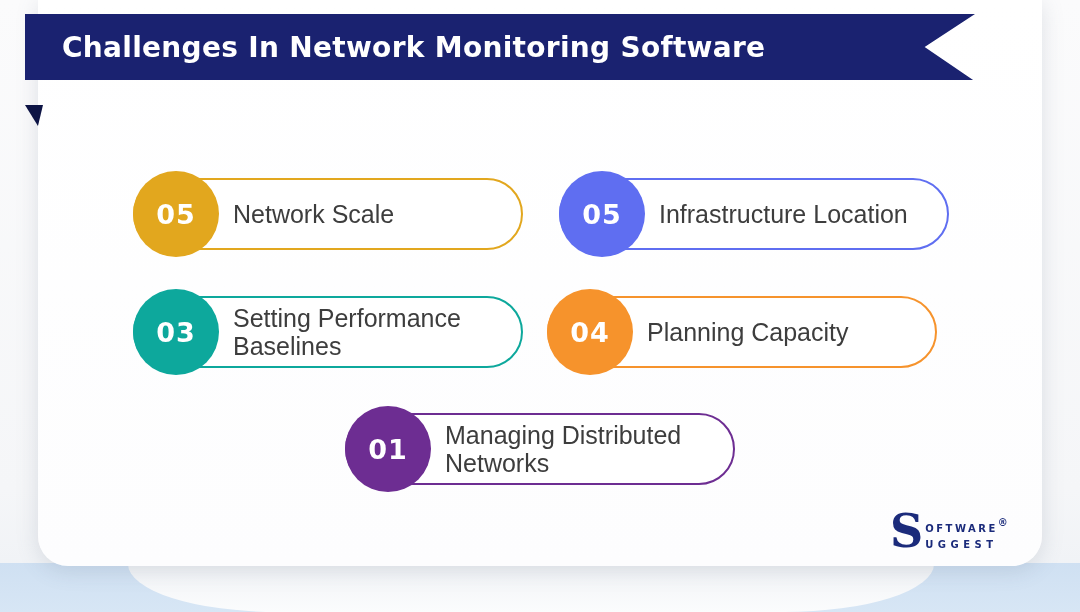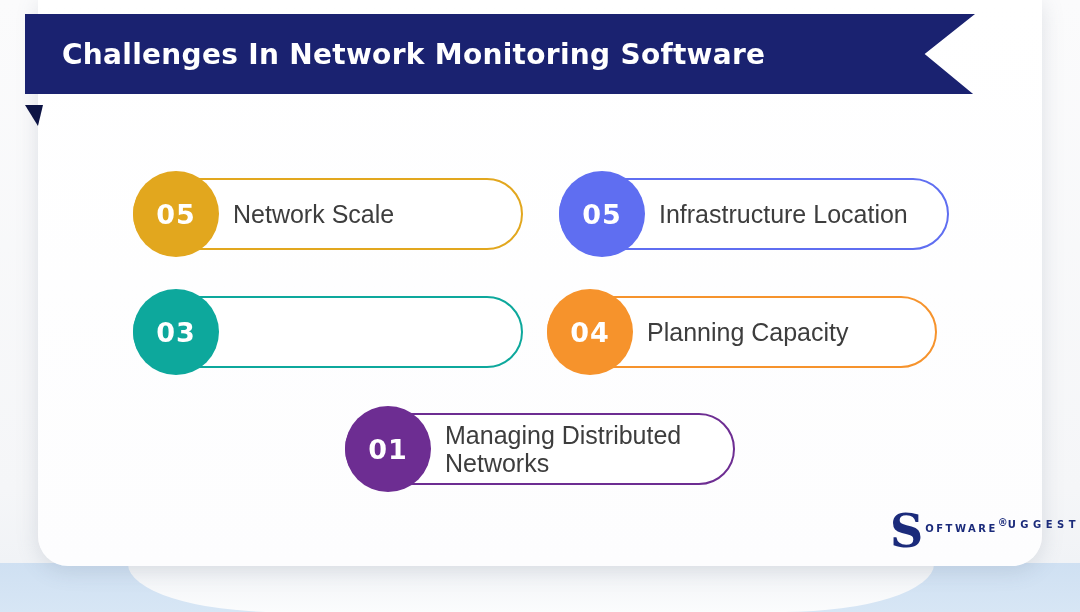--- a/index.html
+++ b/index.html
@@ -31,21 +31,21 @@
     border-radius:0 0 30px 30px;
     box-shadow:0 4px 22px rgba(90,105,130,0.18);
   }
   
   .ribbon-fold{
     position:absolute;left:25px;top:105px;width:18px;height:21px;
     background:var(--ribbon-fold,#0d1445);
     clip-path:polygon(0 0,100% 0,72% 100%);
   }
   .ribbon{
-    position:absolute;left:25px;top:14px;width:950px;height:80px;
+    position:absolute;left:25px;top:14px;width:950px;height:66px;
     background:var(--ribbon,#1a2270);
     clip-path:polygon(0 0,100% 0,94.7% 50%,99.8% 100%,0 100%);
     display:flex;align-items:center;
   }
   .ribbon-title{
     color:#ffffff;
     font-size:28px;font-weight:bold;
     letter-spacing:0.3px;
     padding-left:37px;
     white-space:nowrap;
@@ -78,21 +78,21 @@
   
   .logo{
     position:absolute;left:890px;top:511px;
     display:flex;align-items:flex-start;
     color:var(--logo,#1b2b7b);
   }
   .logo-s{
     font-size:46px;line-height:40px;font-weight:bold;
     font-family:"DejaVu Serif","Liberation Serif",serif;
   }
-  .logo-text{display:flex;flex-direction:row;margin-left:2px;padding-top:4px;}
+  .logo-text{display:flex;flex-direction:column;margin-left:2px;padding-top:4px;}
   .logo-row{
     font-size:14px;font-weight:bold;line-height:16px;
     font-variant:small-caps;text-transform:lowercase;
     white-space:nowrap;
   }
   .logo-row-top{letter-spacing:2.5px;}
   .logo-row-bottom{letter-spacing:4.5px;}
   .reg-mark{font-size:10px;vertical-align:super;letter-spacing:0;}
 </style>
 </head>
@@ -115,20 +115,21 @@
     <div class="pill-label">Network Scale</div>
   </div>
 
   <div class="pill" style="left: 559px; top: 178px; --accent: #5F6EF1;">
     <div class="num-circle">05</div>
     <div class="pill-label">Infrastructure Location</div>
   </div>
 
   <div class="pill" style="left: 133px; top: 296px; --accent: #0DA89C;">
     <div class="num-circle">03</div>
+    <div class="pill-label">Setting Performance Baselines</div>
   </div>
 
   <div class="pill" style="left: 547px; top: 296px; --accent: #F6932C;">
     <div class="num-circle">04</div>
     <div class="pill-label">Planning Capacity</div>
   </div>
 
   <div class="pill" style="left: 345px; top: 413px; --accent: #6D2D92;">
     <div class="num-circle">01</div>
     <div class="pill-label">Managing Distributed Networks</div>

